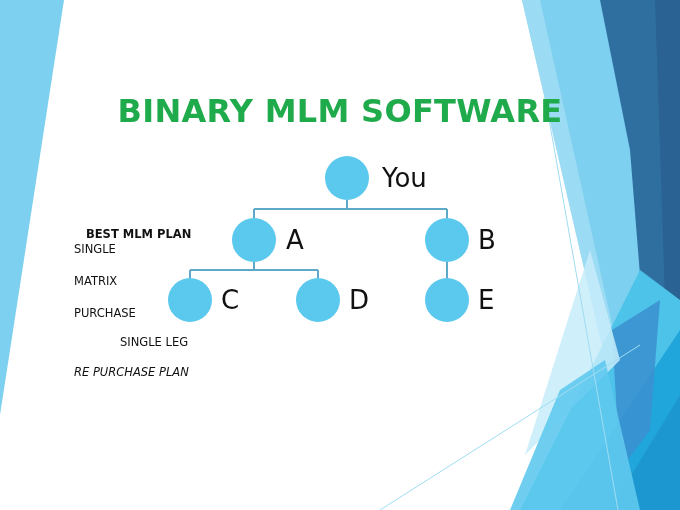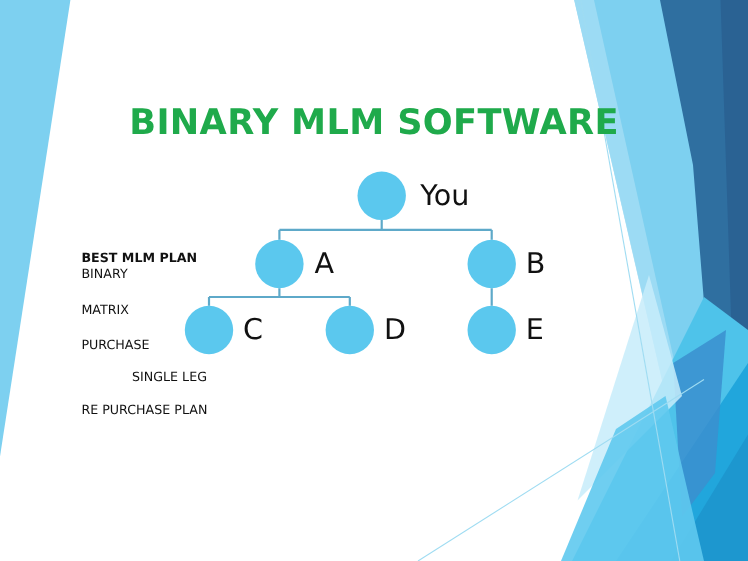--- a/index.html
+++ b/index.html
@@ -12,21 +12,21 @@
     .bg-svg { position: absolute; left: 0; top: 0; }
     .title {
       position: absolute; left: 0; width: 680px; top: 92px;
       text-align: center; font-size: 32px; font-weight: bold;
       color: #1faa4b; letter-spacing: 0.3px;
     }
     .plans {
       position: absolute; left: 74px; top: 229px;
       font-size: 11.5px; color: #111; line-height: 1;
     }
-    .plans .heading { font-weight: bold; position: absolute; left: 0; top: 0; white-space: nowrap; text-align: right; }
+    .plans .heading { font-weight: bold; position: absolute; left: 12px; top: 0; white-space: nowrap; text-align: right; }
     .plans .item { position: absolute; left: 0; white-space: nowrap; }
     .satisfaction {
       position: absolute; left: 324px; top: 359px;
       font-size: 17px; font-weight: bold; color: #111; white-space: nowrap;
     }
     .tree-svg { position: absolute; left: 0; top: 0; }
     .node-label {
       position: absolute; font-size: 26px; color: #111; line-height: 1;
       font-family: "DejaVu Sans", sans-serif;
     }
@@ -56,25 +56,25 @@
     <polygon points="510,510 560,390 605,360 640,510" fill="#5fc9ee" opacity="0.9"></polygon>
 
     <line x1="380" y1="510" x2="640" y2="345" stroke="#9fdcf2" stroke-width="1"></line>
     <line x1="528" y1="0" x2="618" y2="510" stroke="#9fdcf2" stroke-width="1"></line>
   </svg>
 
   <div class="title">BINARY MLM SOFTWARE</div>
 
   <div class="plans">
     <div class="heading">BEST MLM PLAN</div>
-    <div class="item" style="top:15px;"> BINARY</div>
+    <div class="item" style="top:15px;"> SINGLE</div>
     <div class="item" style="top:47px;">MATRIX</div>
     <div class="item" style="top:79px;">PURCHASE</div>
     <div class="item" style="top:108px;margin-left:46px;">SINGLE LEG</div>
-    <div class="item" style="top:138px;">RE PURCHASE PLAN</div>
+    <div class="item" style="top:138px;font-style:italic;">RE PURCHASE PLAN</div>
   </div>
 
   <svg class="tree-svg" width="680" height="510" viewBox="0 0 680 510">
     <g stroke="#5ea9c9" stroke-width="2" fill="none">
 
       <line x1="347" y1="200" x2="347" y2="209"></line>
       <line x1="254" y1="209" x2="447" y2="209"></line>
       <line x1="254" y1="209" x2="254" y2="218"></line>
       <line x1="447" y1="209" x2="447" y2="218"></line>
 

